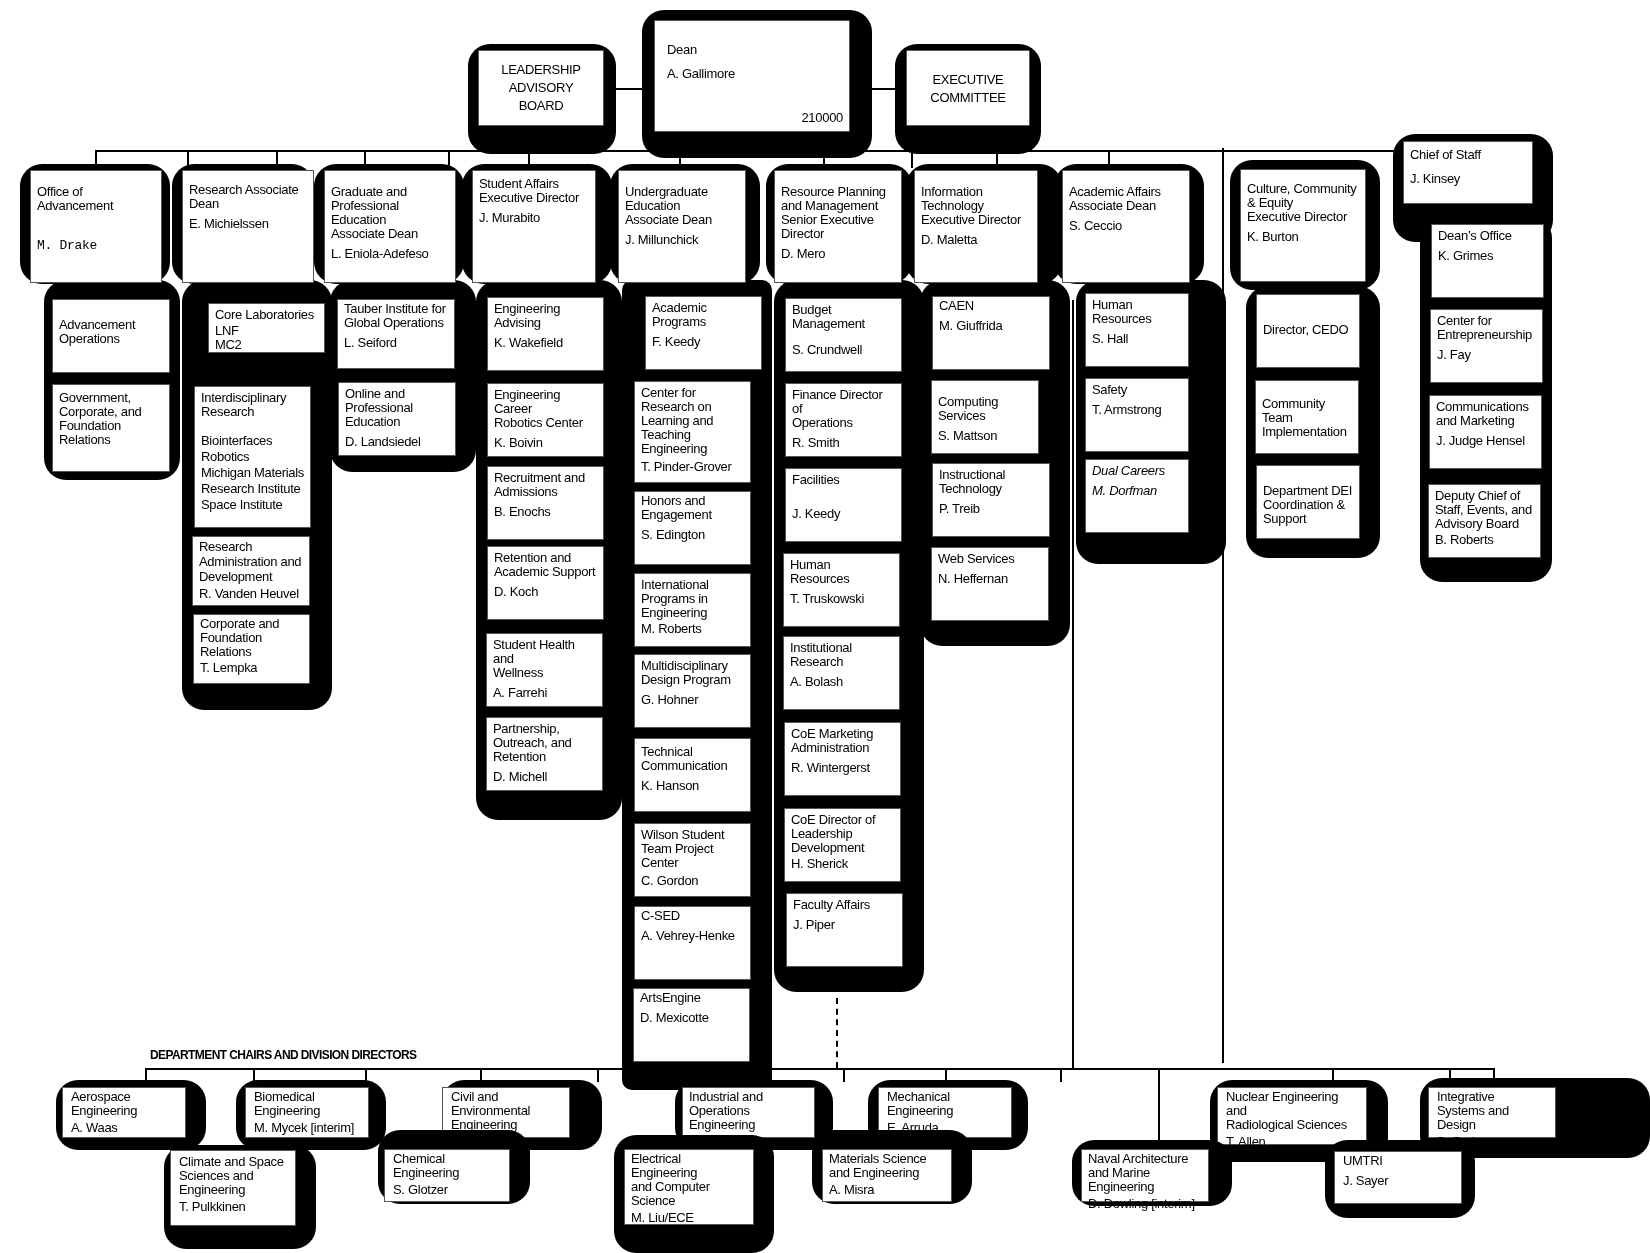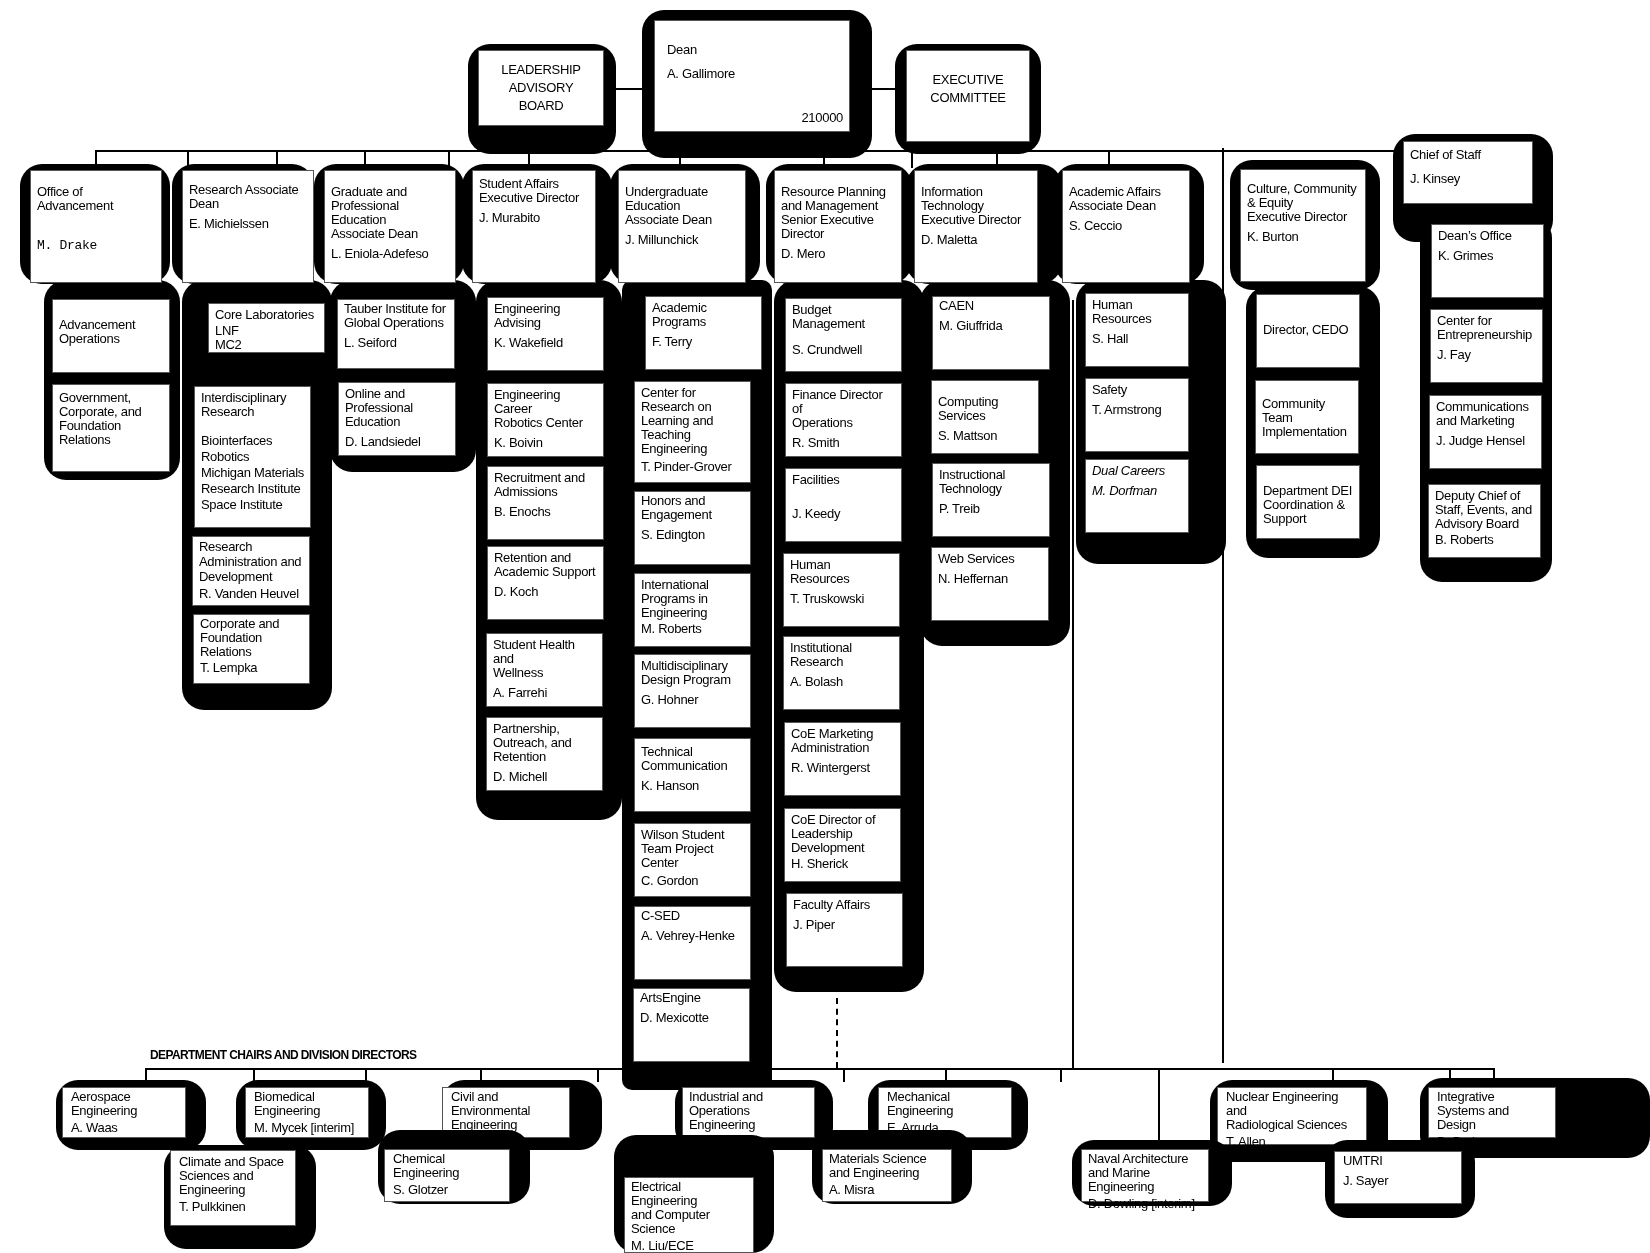--- a/index.html
+++ b/index.html
@@ -58,21 +58,21 @@
 </div>
 
 <div class="shadow" style="left:642px;top:10px;width:230px;height:148px;"></div>
 <div class="box" style="left:654px;top:20px;width:196px;height:112px;padding:22px 12px;">
   <span class="t">Dean</span>
   <span class="n" style="margin-top:10px;">A. Gallimore</span>
   <span class="code">210000</span>
 </div>
 
 <div class="shadow" style="left:895px;top:44px;width:146px;height:110px;"></div>
-<div class="box center" style="left:906px;top:50px;width:124px;height:92px;padding-top:20px;font-size:13px;line-height:18px;">
+<div class="box center" style="left:906px;top:50px;width:124px;height:76px;padding-top:20px;font-size:13px;line-height:18px;">
   <span class="t">EXECUTIVE
 COMMITTEE</span>
 </div>
 
 <div class="shadow" style="left:20px;top:164px;width:150px;height:120px;"></div>
 <div class="shadow" style="left:44px;top:280px;width:136px;height:200px;"></div>
 <div class="box" style="left:30px;top:170px;width:132px;height:113px;padding-top:14px;">
   <span class="t">Office of
 Advancement</span>
   <span class="n" style="margin-top:26px;font-family:Liberation Mono, monospace;">M. Drake</span>
@@ -187,21 +187,21 @@
 <div class="shadow" style="left:622px;top:280px;width:150px;height:810px;border-radius:10px;"></div>
 <div class="box" style="left:618px;top:170px;width:128px;height:113px;padding-top:14px;">
   <span class="t">Undergraduate
 Education
 Associate Dean</span>
   <span class="n">J. Millunchick</span>
 </div>
 <div class="box" style="left:645px;top:296px;width:117px;height:74px;padding-top:4px;">
   <span class="t">Academic
 Programs</span>
-  <span class="n">F. Terry</span>
+  <span class="n">F. Keedy</span>
 </div>
 <div class="box" style="left:634px;top:381px;width:117px;height:102px;padding-top:4px;">
   <span class="t">Center for
 Research on
 Learning and
 Teaching
 Engineering</span>
   <span class="n" style="margin-top:4px;">T. Pinder-Grover</span>
 </div>
 <div class="box" style="left:634px;top:491px;width:117px;height:74px;padding-top:2px;">
@@ -436,21 +436,21 @@
 Engineering</span>
   <span class="n" style="margin-top:3px;">T. Pulkkinen</span>
 </div>
 <div class="shadow" style="left:378px;top:1130px;width:152px;height:74px;"></div>
 <div class="box" style="left:384px;top:1149px;width:126px;height:53px;padding:2px 8px;">
   <span class="t">Chemical
 Engineering</span>
   <span class="n" style="margin-top:3px;">S. Glotzer</span>
 </div>
 <div class="shadow" style="left:614px;top:1135px;width:160px;height:118px;"></div>
-<div class="box" style="left:624px;top:1149px;width:130px;height:76px;padding:2px 6px;margin-top:28px;">
+<div class="box" style="left:624px;top:1149px;width:130px;height:76px;padding:2px 6px;">
   <span class="t">Electrical Engineering
 and Computer Science</span>
   <span class="n" style="margin-top:3px;">M. Liu/ECE
 B. M.Wellman/CSE</span>
 </div>
 <div class="shadow" style="left:812px;top:1130px;width:160px;height:74px;"></div>
 <div class="box" style="left:822px;top:1149px;width:130px;height:53px;padding:2px 6px;">
   <span class="t">Materials Science
 and Engineering</span>
   <span class="n" style="margin-top:3px;">A. Misra</span>

